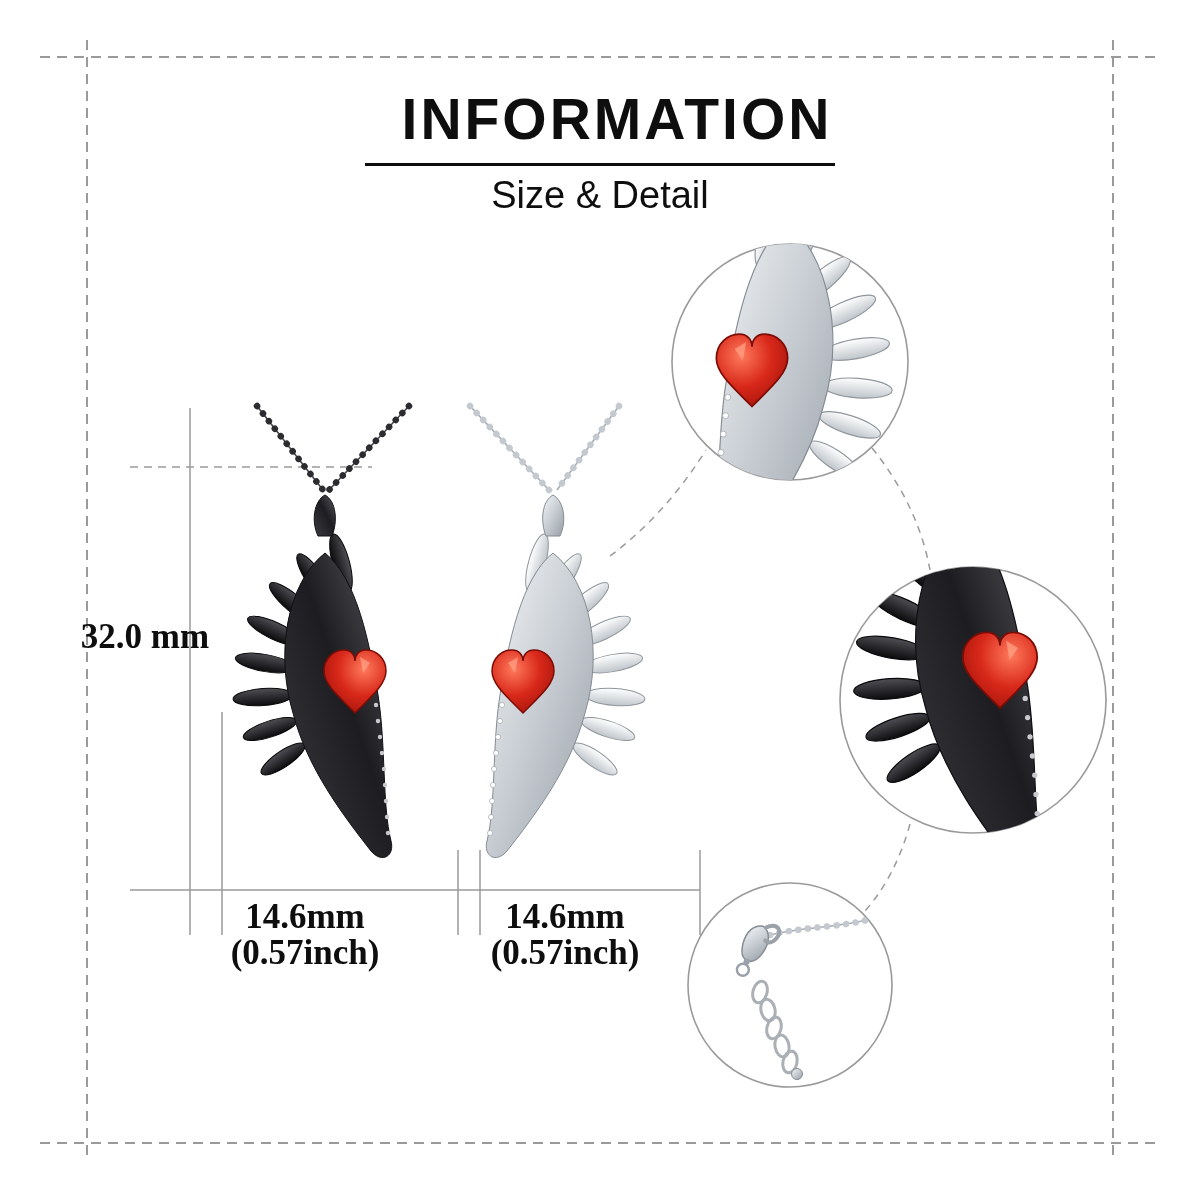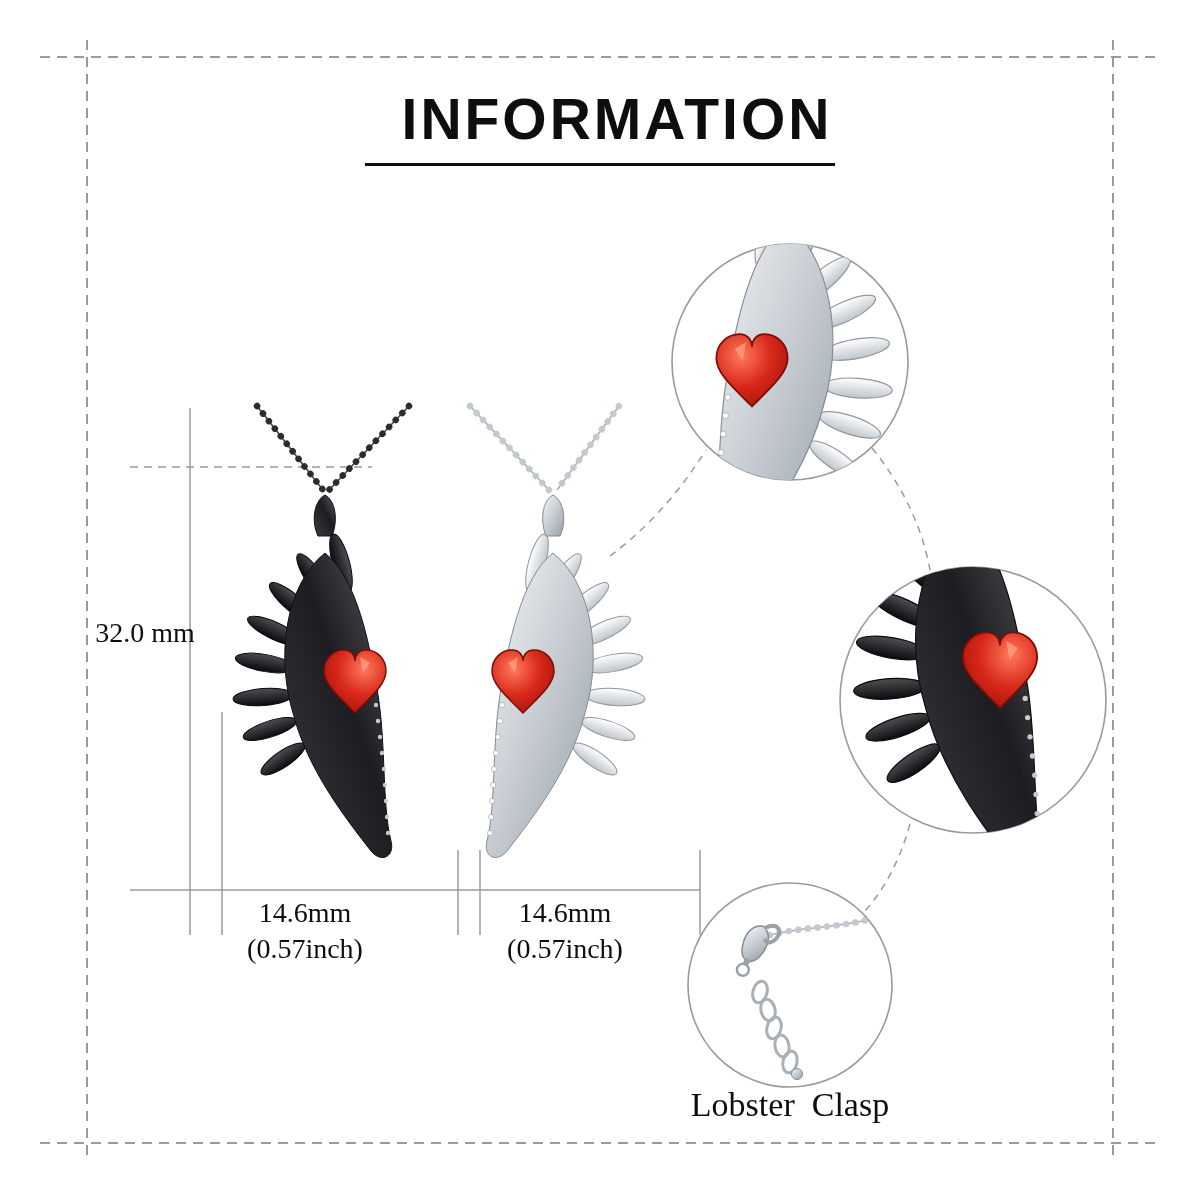--- a/index.html
+++ b/index.html
@@ -18,21 +18,21 @@
   .title-underline{
     position:absolute;top:163px;left:50%;transform:translateX(-50%);
     width:470px;height:3px;background:var(--text-black,#0a0a0a);
   }
   .subtitle{
     position:absolute;top:174px;left:0;width:100%;text-align:center;
     font-size:38px;font-weight:400;color:var(--text-black,#0a0a0a);
   }
   .dim{
     position:absolute;text-align:center;
-    font-family:"Liberation Serif",serif;font-weight:400;font-size:28px;
+    font-family:"Liberation Serif",serif;font-weight:700;font-size:35px;
     color:var(--text-black,#111);
   }
   .clasp-label{
     position:absolute;top:1086px;left:640px;width:300px;text-align:center;
     font-family:"Liberation Serif",serif;font-weight:400;font-size:34px;
     color:var(--text-black,#111);white-space:pre;
   }
   
   .frame line{stroke:var(--line-gray,#a9a9a9);stroke-width:2;stroke-dasharray:10 7;}
   .measure line{stroke:var(--line-gray,#949494);stroke-width:1.5;}
@@ -219,23 +219,23 @@
           <ellipse cx="782" cy="1046" rx="7" ry="11" transform="rotate(-10 782 1046)"></ellipse>
           <ellipse cx="790" cy="1062" rx="7" ry="11" transform="rotate(12 790 1062)"></ellipse>
         </g>
         <circle cx="797" cy="1074" r="5.5" fill="url(#gradSilver)" stroke="#858c93" stroke-width="1"></circle>
       </g>
     </g>
   </svg>
 
   <div class="title">INFORMATION</div>
   <div class="title-underline"></div>
+  <div class="subtitle">Size &amp; Detail</div>
 
   <div class="dim" style="top:617px;left:40px;width:210px;">32.0 mm</div>
 
   <div class="dim" style="top:897px;left:200px;width:210px;">14.6mm</div>
   <div class="dim" style="top:933px;left:200px;width:210px;">(0.57inch)</div>
 
   <div class="dim" style="top:897px;left:460px;width:210px;">14.6mm</div>
   <div class="dim" style="top:933px;left:460px;width:210px;">(0.57inch)</div>
 
-  <div class="clasp-label">Lobster  Clasp</div>
 </div>
 
 </body></html>

